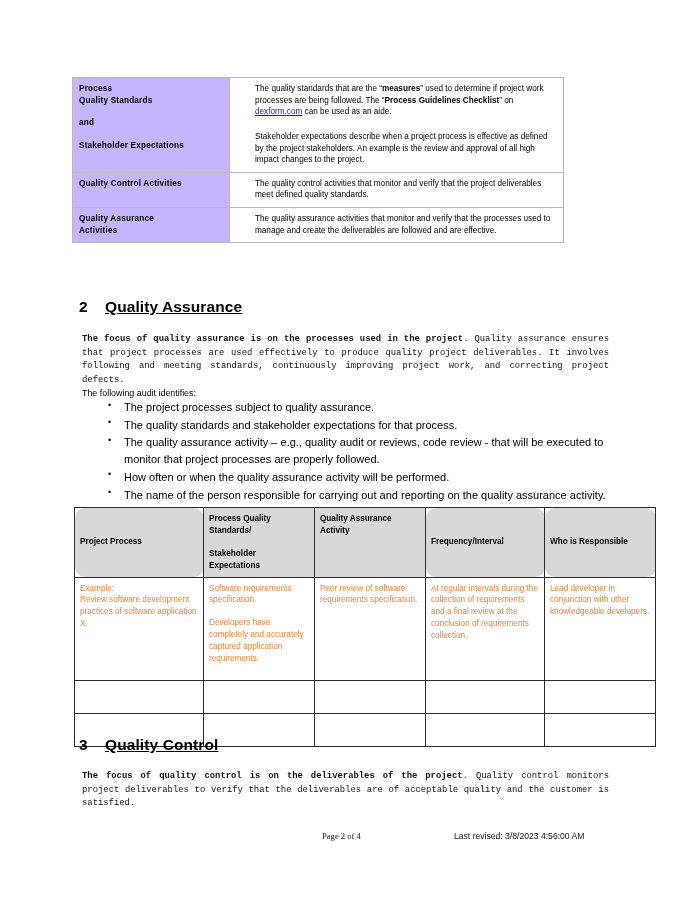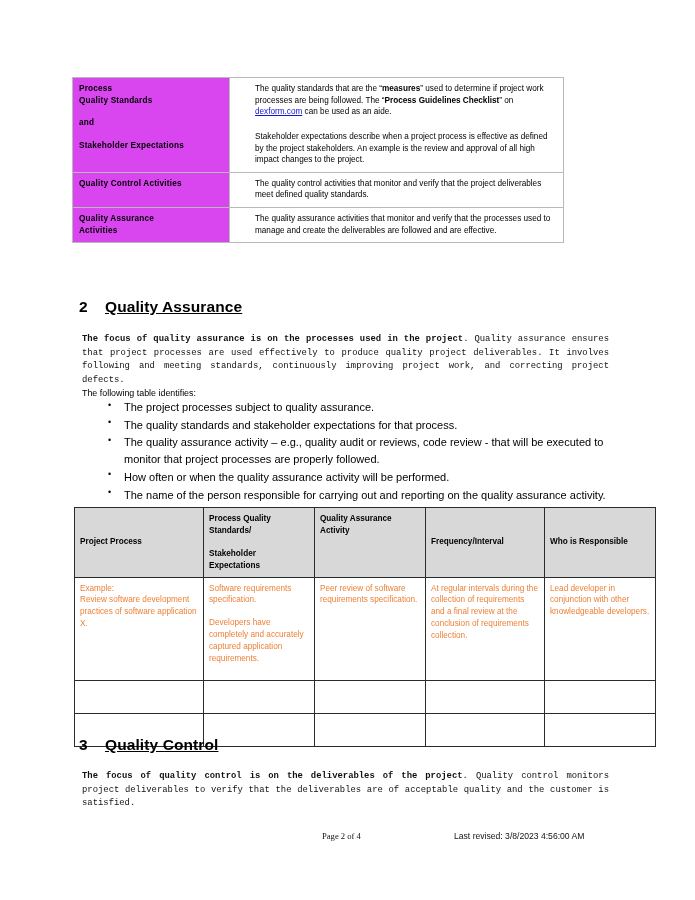--- a/index.html
+++ b/index.html
@@ -35,21 +35,21 @@
   }
   .tbl-defs td {
     border: 1px solid #b9b9b9;
     vertical-align: top;
     padding: 5px 6px 6px 6px;
     font-size: 8.2px;
     line-height: 1.42;
   }
   .tbl-defs td.lbl {
     width: 144px;
-    background: #d946ef;
+    background: #c4b5fd;
     font-weight: bold;
     font-size: 8.2px;
     letter-spacing: .2px;
   }
   .tbl-defs td.desc {
     background: #ffffff;
     padding-left: 25px;
   }
   .gap-line { display:block; height: 11px; }
   .para-gap { display:block; height: 13px; }
@@ -132,21 +132,21 @@
     padding: 5px 5px 5px 5px;
     font-size: 8.2px;
     line-height: 1.45;
     text-align: left;
   }
   .tbl-qa th {
     background: #d8d8d8;
     font-weight: bold;
     height: 46px;
   }
-  .tbl-qa th.mid { vertical-align: middle; }
+  .tbl-qa th.mid { vertical-align: middle; border-radius: 10px; }
   .tbl-qa td.ex {
     color: #ED8137;
     height: 92px;
   }
   .tbl-qa tr.blank td { height: 22px; }
   .c1 { width: 118px; }
   .c2 { width: 100px; }
   .c3 { width: 100px; }
   .c4 { width: 108px; }
   .c5 { width: 100px; }
@@ -211,21 +211,21 @@
   </table>
 
   <div class="h-sec" id="h-qa">
     <span class="num">2</span><span class="ttl">Quality Assurance</span>
   </div>
 
   <div class="para" id="p-qa">
     <span class="b">The focus of quality assurance is on the processes used in the project</span><span>. Quality assurance ensures that project processes are used effectively to produce quality project deliverables. It involves following and meeting standards, continuously improving project work, and correcting project defects.</span>
   </div>
 
-  <div id="p-intro">The following table identifies:</div>
+  <div id="p-intro">The following audit identifies:</div>
 
   <ul class="bullets">
     <li>The project processes subject to quality assurance.</li>
     <li>The quality standards and stakeholder expectations for that process.</li>
     <li>The quality assurance activity – e.g., quality audit or reviews, code review - that will be executed to monitor that project processes are properly followed.</li>
     <li>How often or when the quality assurance activity will be performed.</li>
     <li>The name of the person responsible for carrying out and reporting on the quality assurance activity.</li>
   </ul>
 
   <table class="tbl-qa">

